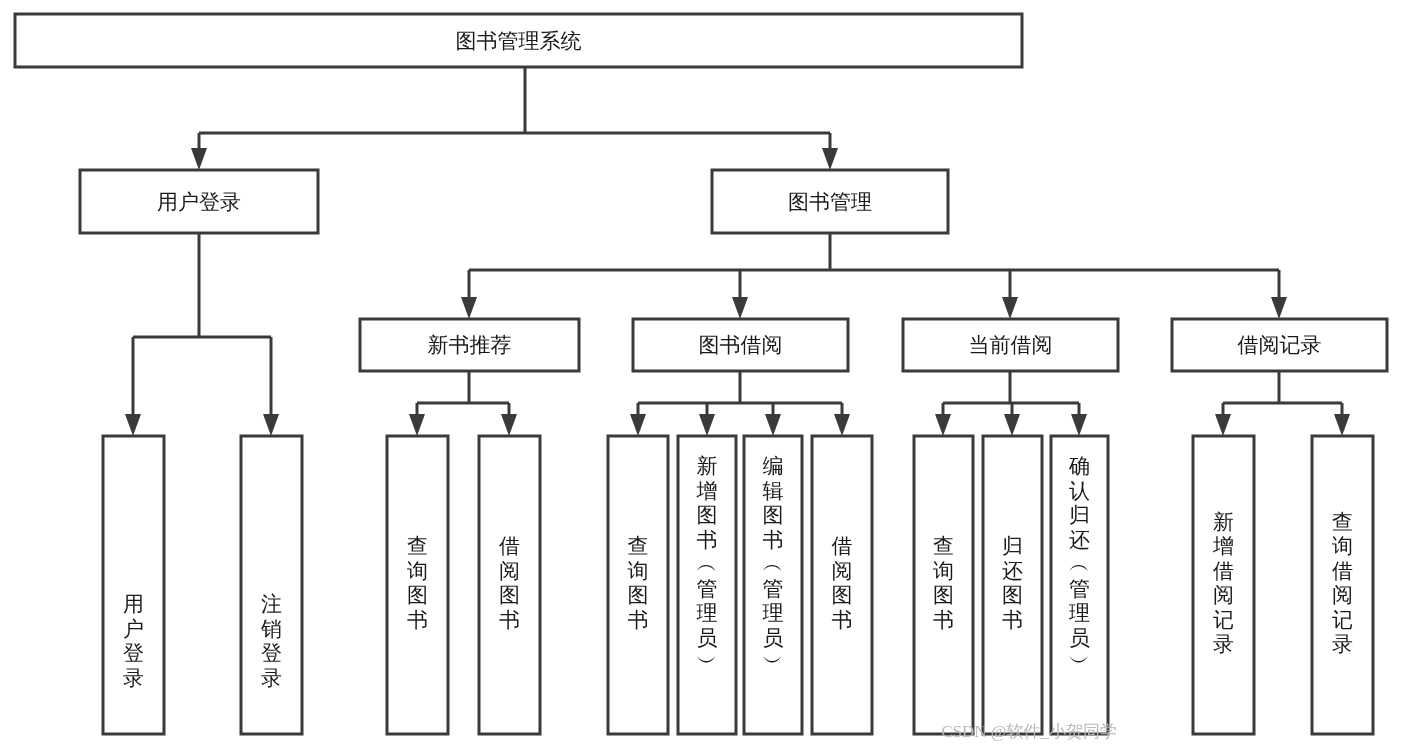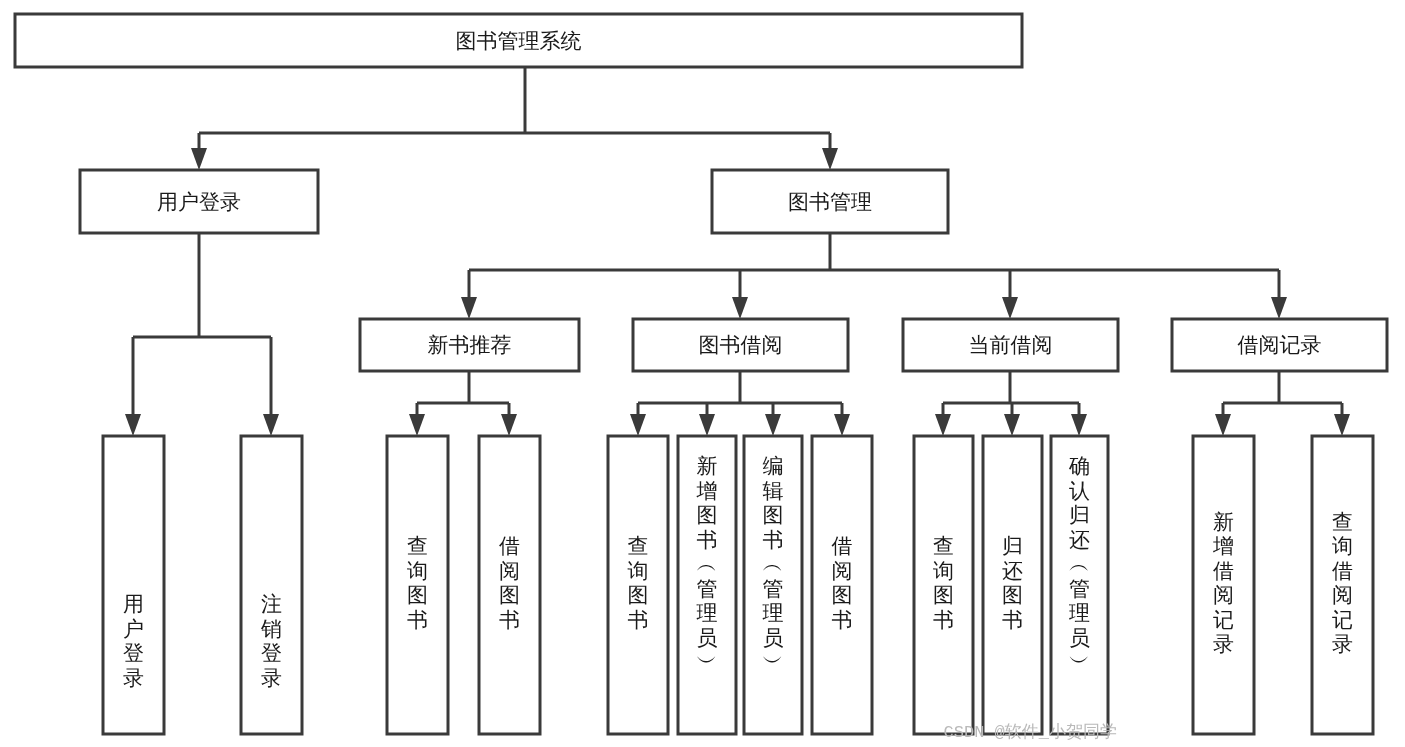--- a/index.html
+++ b/index.html
@@ -49,21 +49,21 @@
     font-family: "DejaVu Sans", "Liberation Sans", sans-serif;
     font-size: 21px;
     fill: #1a1a1a;
     text-anchor: middle;
     dominant-baseline: middle;
   }
   .watermark {
     position: absolute;
     right: 8px;
     bottom: 4px;
-    font-family: Liberation Mono, monospace;
+    font-family: Liberation Serif, serif;
     font-size: 17px;
     color: #b9b9b9;
     white-space: nowrap;
     user-select: none;
   }
 </style>
 </head>
 <body>
 
 <div id="diagram-root">

